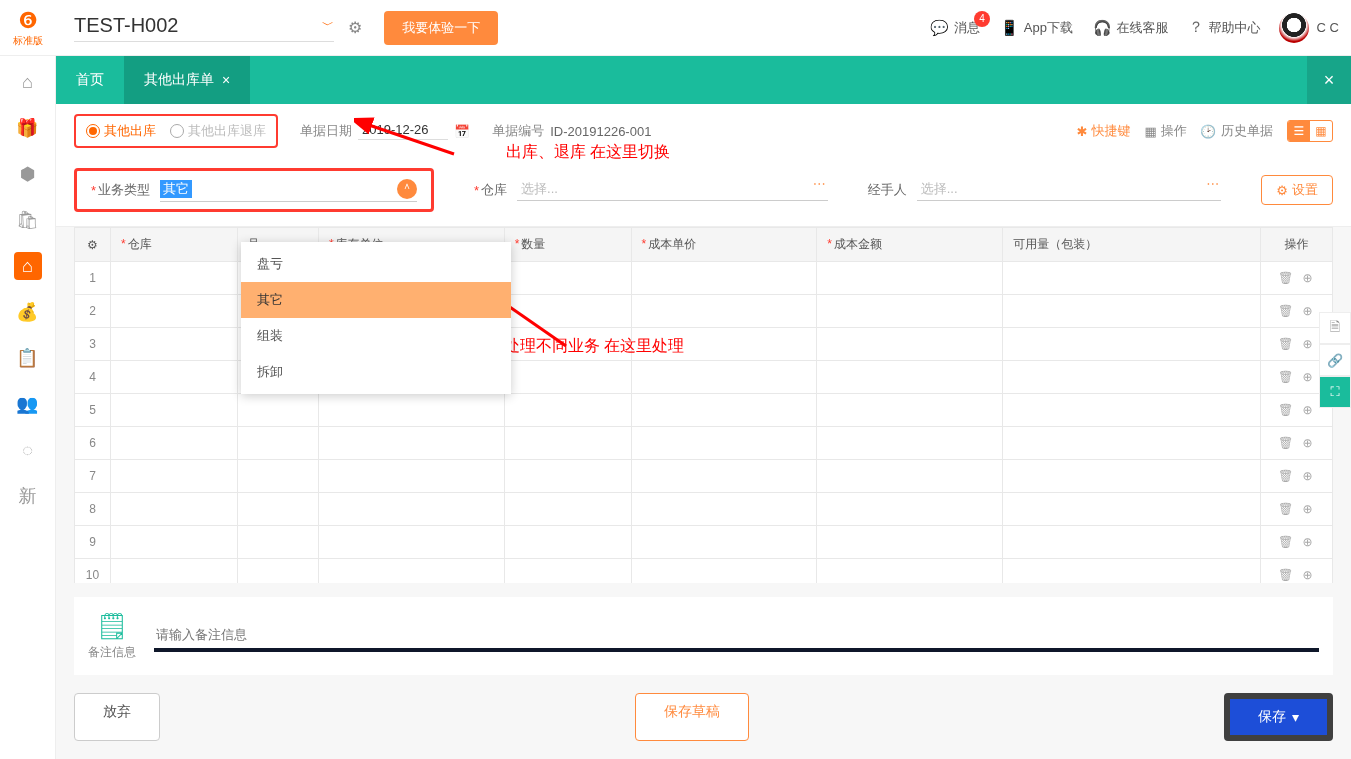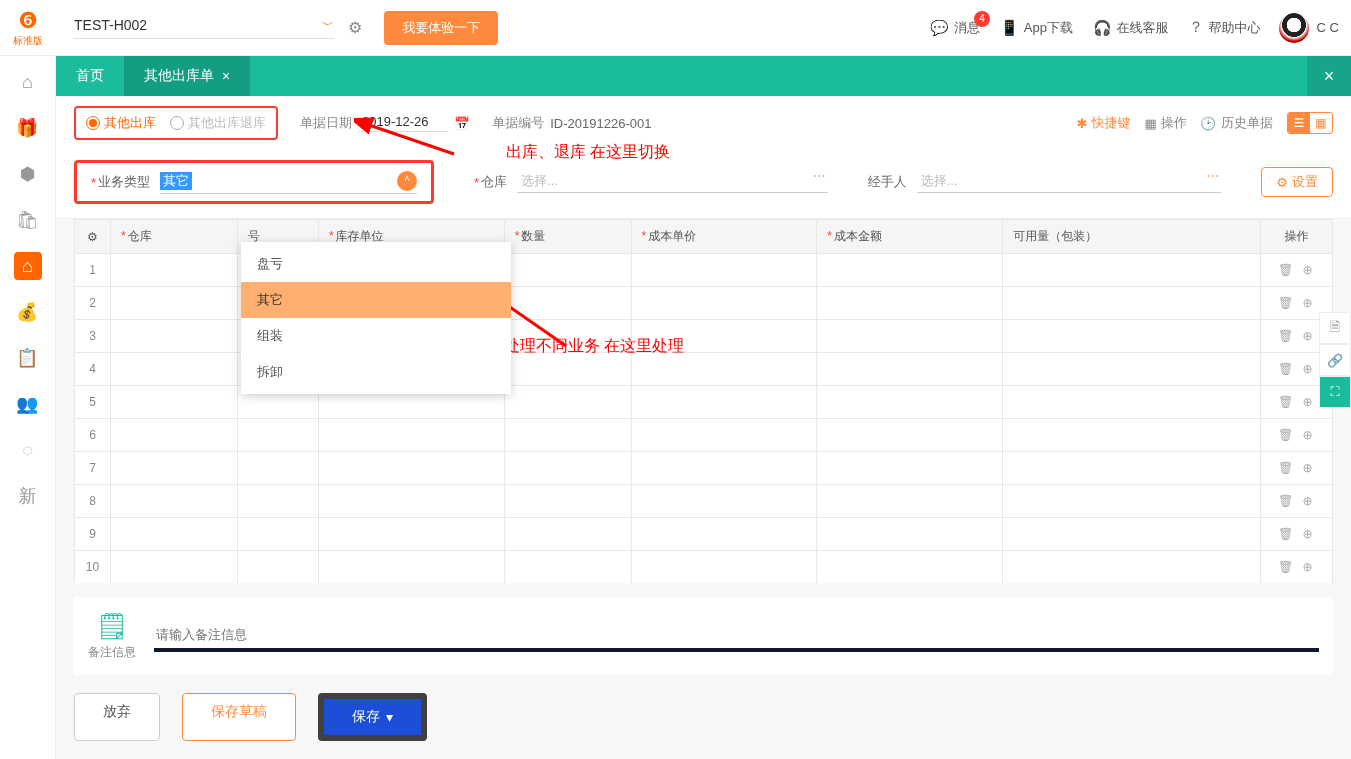--- a/index.html
+++ b/index.html
@@ -4,42 +4,42 @@
 <style>
 * { box-sizing: border-box; margin: 0; padding: 0; }
 body { font-family: "Microsoft YaHei", Arial, sans-serif; font-size: 13px; color: #333; background: #fff; }
 
 
 .topbar { height: 56px; display: flex; align-items: center; padding: 0 12px 0 0; border-bottom: 1px solid #eee; }
 .logo { width: 56px; text-align: center; }
 .logo-icon { color: #ff6600; font-size: 22px; }
 .logo-sub { font-size: 10px; color: #ff6600; }
 .app-select { width: 260px; margin-left: 18px; display: flex; align-items: center; border-bottom: 1px solid #ddd; padding-bottom: 4px; }
-.app-select-text { flex: 1; font-size: 14px; }
+.app-select-text { flex: 1; font-size: 20px; }
 .caret-down { color: #ff6600; font-size: 12px; }
 .gear-btn { margin-left: 14px; color: #888; font-size: 16px; }
 .exp-btn { margin-left: 22px; background: #ff8a3d; color: #fff; padding: 8px 18px; border-radius: 4px; font-size: 13px; cursor: pointer; }
 .topbar-spacer { flex: 1; }
 .top-action { display: flex; align-items: center; gap: 5px; color: #555; margin-left: 20px; cursor: pointer; font-size: 13px; }
 .top-action .ico { font-size: 15px; color: #666; }
 .msg-wrap { position: relative; }
 .msg-badge { position: absolute; top: -8px; right: -10px; background: #ff3b30; color: #fff; font-size: 10px; border-radius: 50%; width: 16px; height: 16px; display: flex; align-items: center; justify-content: center; }
 .avatar { width: 30px; height: 30px; border-radius: 50%; background: radial-gradient(circle at 50% 40%, #fff 30%, #222 32%, #222 50%, #fff 52%, #b00 70%); margin-left: 18px; }
 .username { margin-left: 8px; color: #555; }
 
 
 .body-wrap { display: flex; height: calc(100vh - 56px); }
 .sidenav { width: 56px; background: #fff; border-right: 1px solid #eee; display: flex; flex-direction: column; align-items: center; padding-top: 12px; gap: 18px; }
 .sidenav .nav-ico { width: 28px; height: 28px; display: flex; align-items: center; justify-content: center; color: #999; font-size: 18px; cursor: pointer; border-radius: 4px; }
 .sidenav .nav-ico.active { background: #ff6600; color: #fff; }
 
 .main { flex: 1; display: flex; flex-direction: column; background: #f7f7f7; position: relative; overflow: hidden; }
 
 
-.tabstrip { height: 40px; background: #1abc9c; display: flex; align-items: stretch; color: #fff; }
+.tabstrip { height: 48px; background: #1abc9c; display: flex; align-items: stretch; color: #fff; }
 .tab { padding: 0 20px; display: flex; align-items: center; gap: 8px; cursor: pointer; font-size: 14px; }
 .tab.home { background: #1abc9c; }
 .tab.active { background: #139e82; }
 .tab-close { font-size: 14px; }
 .tabstrip-spacer { flex: 1; }
 .tab-close-all { width: 44px; display: flex; align-items: center; justify-content: center; font-size: 18px; cursor: pointer; background: #17a589; }
 
 
 .form-header { background: #fff; margin: 0; padding: 10px 18px; display: flex; align-items: center; gap: 22px; position: relative; }
 .radio-group { border: 2px solid #ff3b30; border-radius: 4px; padding: 4px 10px; display: flex; gap: 14px; align-items: center; height: 34px; }
@@ -94,21 +94,21 @@
 .row-act { color: #aaa; margin: 0 3px; cursor: pointer; display: inline-block; width: 16px; }
 
 
 .remark { background: #fff; margin: 14px 18px 0; padding: 14px; display: flex; align-items: center; gap: 18px; }
 .remark-ico { text-align: center; color: #1abc9c; }
 .remark-ico-glyph { font-size: 26px; }
 .remark-ico-label { font-size: 12px; color: #888; margin-top: 2px; }
 .remark-input { flex: 1; border: none; border-bottom: 4px solid #0f172a; padding: 6px 2px; font-size: 13px; color: #333; outline: none; }
 
 
-.footer { padding: 18px; display: flex; justify-content: flex-start; gap: 22px; background: #f7f7f7; }
+.footer { padding: 18px; display: flex; justify-content: space-between; gap: 22px; background: #f7f7f7; }
 .btn { padding: 9px 28px; border-radius: 4px; font-size: 14px; cursor: pointer; }
 .btn-default { background: #fff; border: 1px solid #ccc; color: #555; }
 .btn-outline-orange { background: #fff; border: 1px solid #ff8a3d; color: #ff8a3d; }
 .btn-orange { background: #1d4ed8; border: 6px solid #404040; color: #fff; display: flex; align-items: center; gap: 6px; }
 
 
 .right-rail { position: absolute; right: 0; top: 256px; display: flex; flex-direction: column; gap: 0; }
 .right-rail .rb { width: 32px; height: 32px; background: #fff; border: 1px solid #eee; display: flex; align-items: center; justify-content: center; color: #888; cursor: pointer; }
 .right-rail .rb.active { background: #1abc9c; color: #fff; }
 

